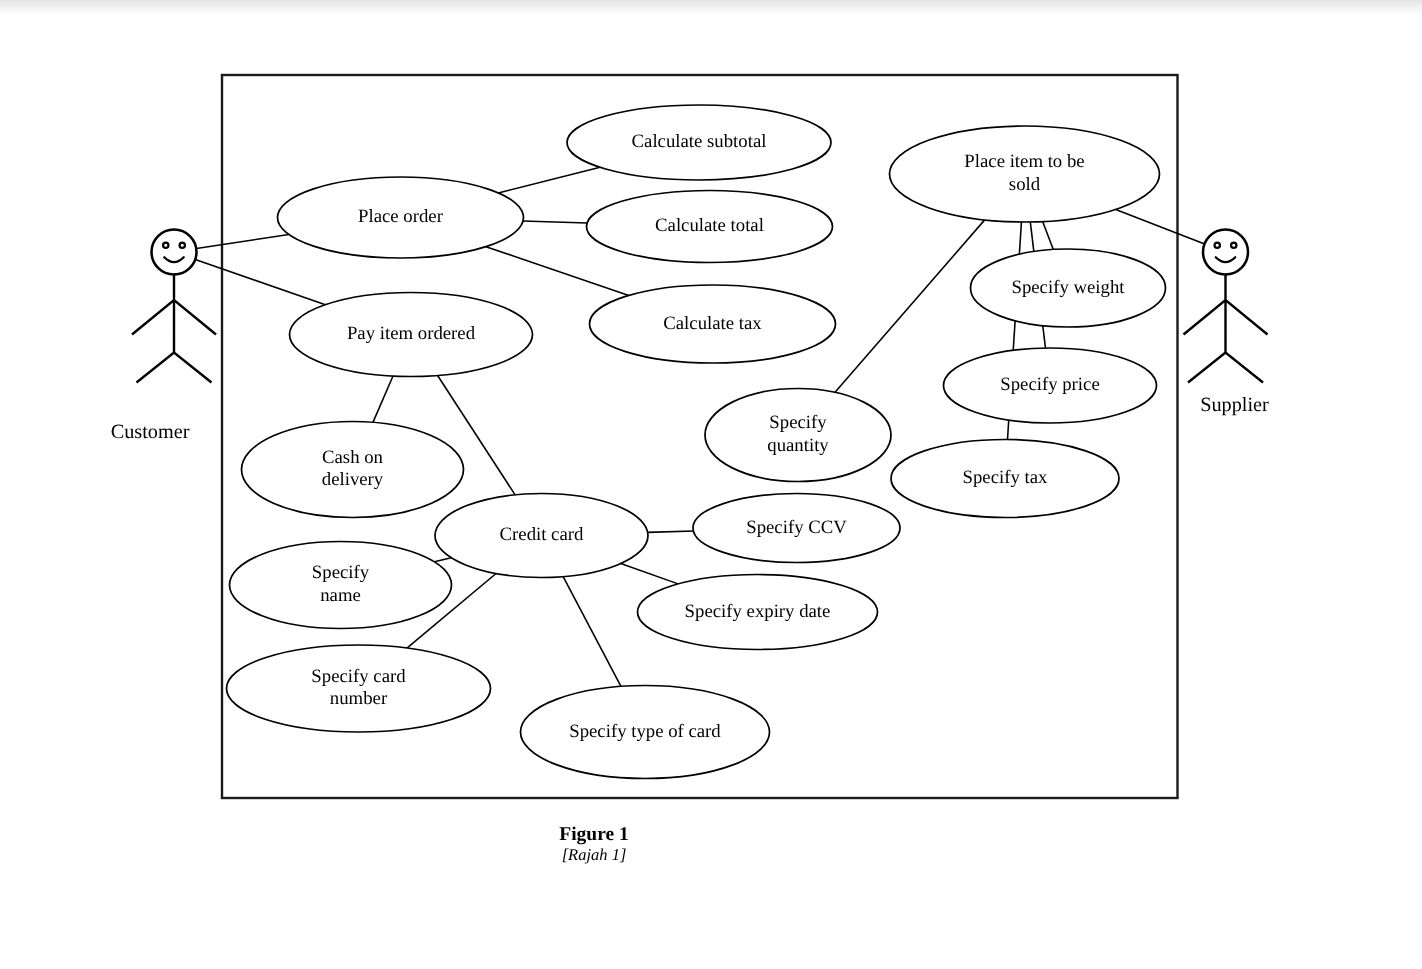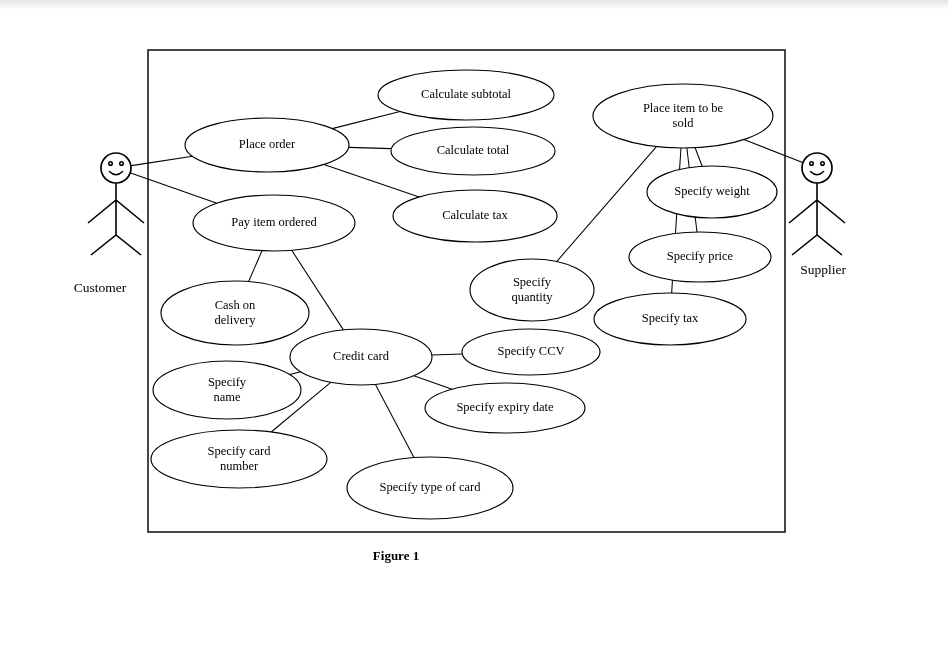--- a/index.html
+++ b/index.html
@@ -222,15 +222,16 @@
           <path d="M 810.5 171.5 Q 817 178 823.5 171.5" class="actor-mouth"></path>
           <path d="M 817 183 L 817 235 M 789 223 L 817 200 L 845 223 M 792 255 L 817 235 L 842 255" class="actor-line"></path>
           <text class="actor-label" x="823" y="274">Supplier</text>
         </g>
       </g>
 
   </svg>
 
   <div class="caption">
     <span class="caption-title">Figure 1</span>
+    <span class="caption-sub">[Rajah  1]</span>
   </div>
 
 </div>
 
 </body></html>

